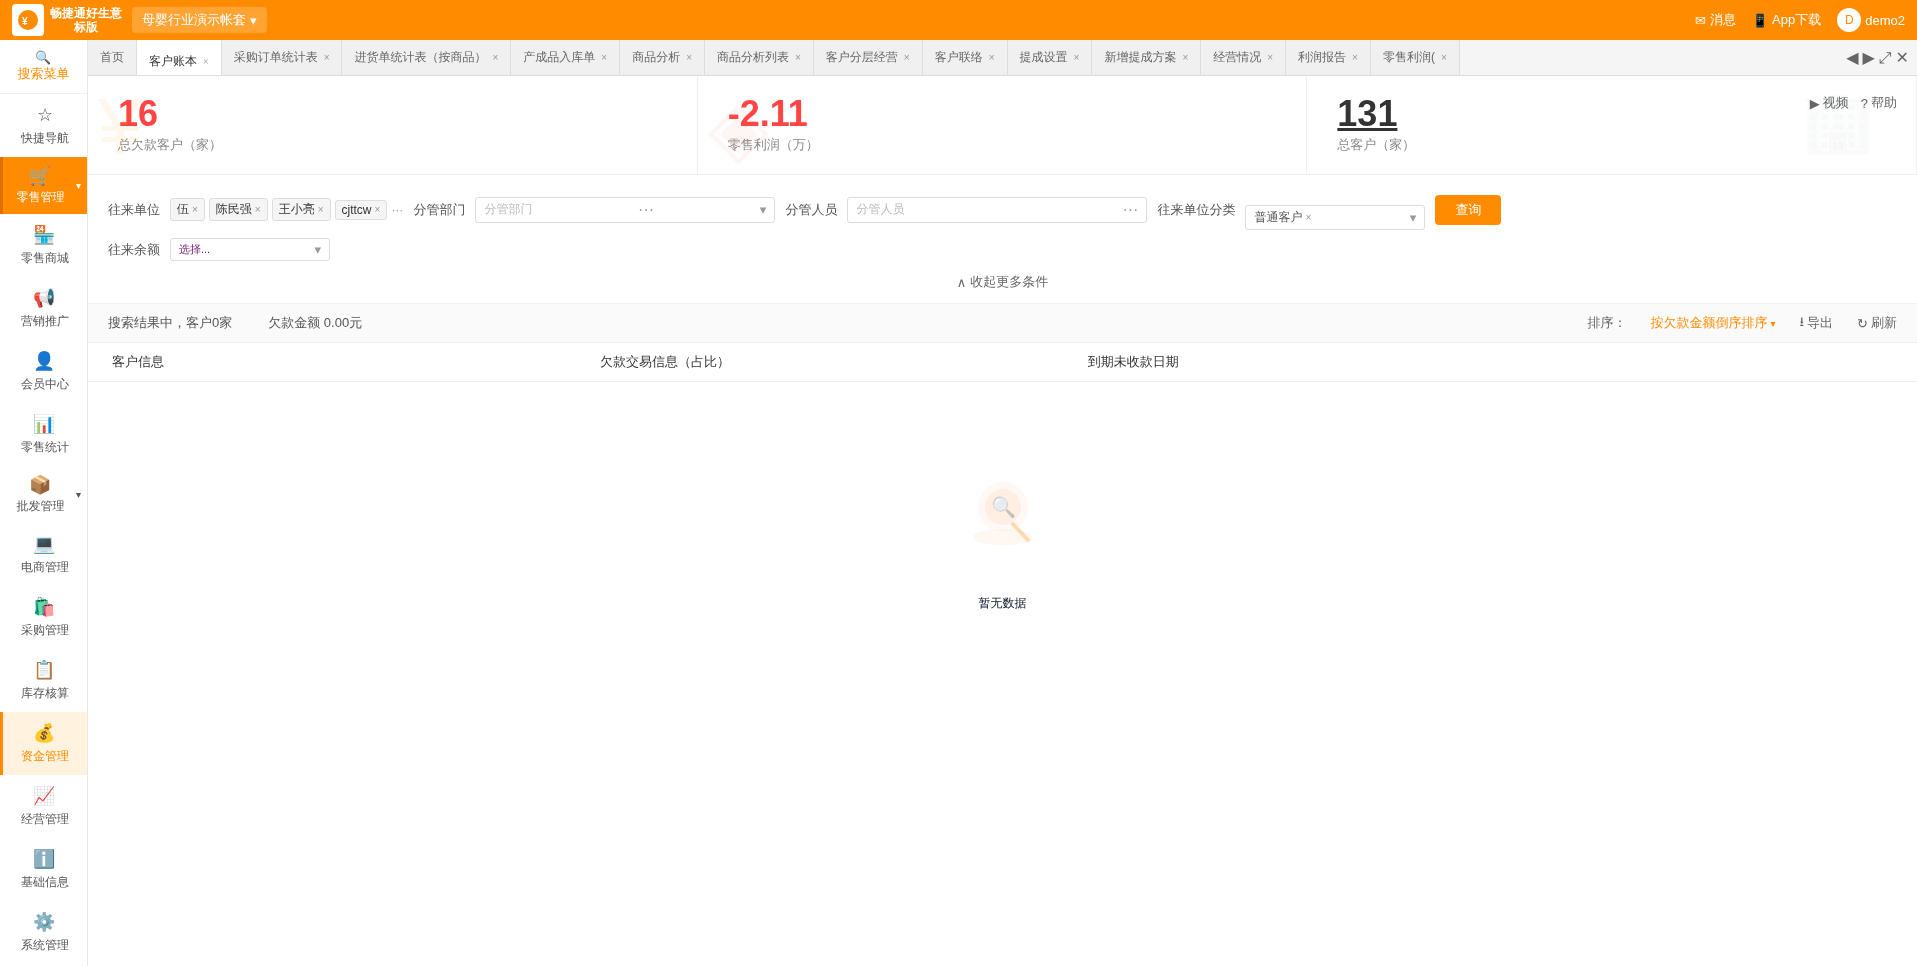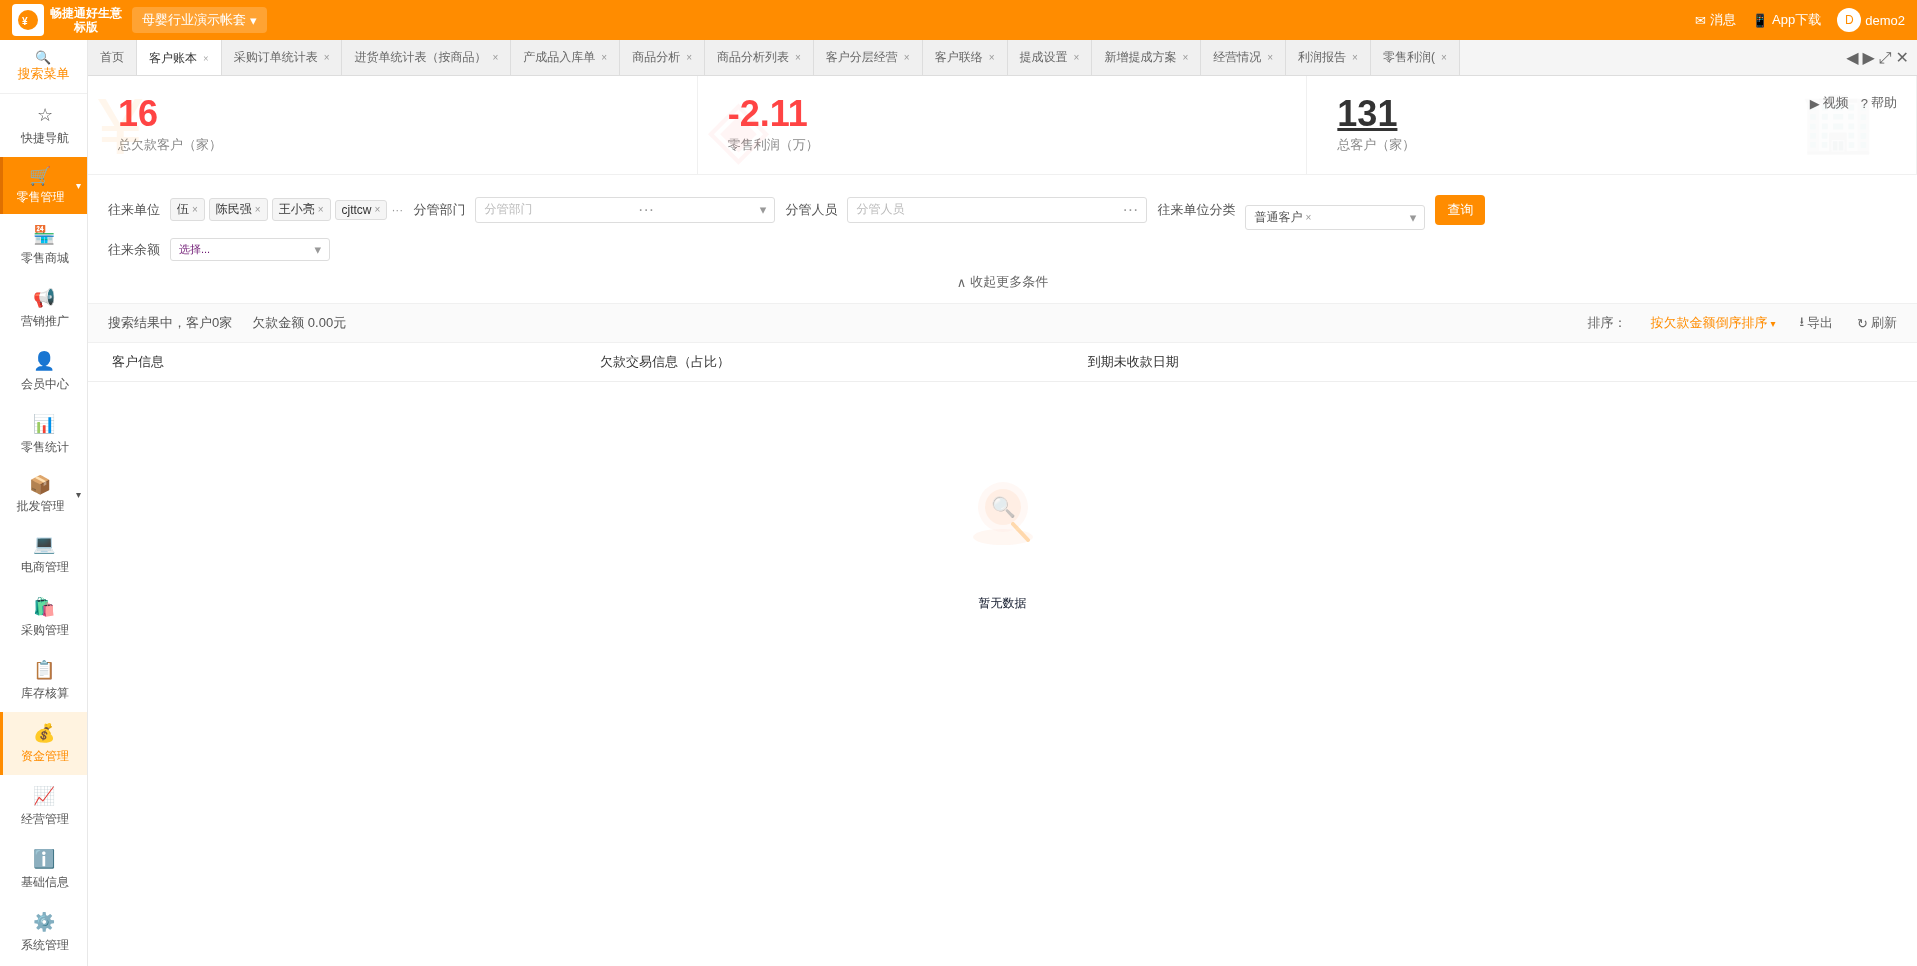--- a/index.html
+++ b/index.html
@@ -25,21 +25,21 @@
     .sidebar-nav-item { display: flex; flex-direction: column; align-items: center; padding: 10px 4px; font-size: 12px; color: #555; cursor: pointer; border-left: 3px solid transparent; gap: 4px; }
     .sidebar-nav-item.active { background: #ff8c00; color: white; border-left: 3px solid #e07000; }
     .sidebar-nav-item .nav-icon { font-size: 18px; }
 
     
     .content-area { flex: 1; display: flex; flex-direction: column; overflow: hidden; }
 
     
     .tab-bar { display: flex; align-items: center; background: #f5f5f5; border-bottom: 1px solid #ddd; height: 36px; flex-shrink: 0; overflow: hidden; }
     .tab-item { display: flex; align-items: center; padding: 0 12px; height: 51px; font-size: 12px; cursor: pointer; white-space: nowrap; border-right: 1px solid #ddd; gap: 4px; background: #f0f0f0; color: #666; }
-    .tab-item.active { background: white; color: #333; border-top: 1px solid #be185d; font-family: Liberation Serif, serif; }
+    .tab-item.active { background: white; color: #333; border-top: 8px solid #be185d; font-family: Liberation Serif, serif; }
     .tab-item .tab-close { color: #999; font-size: 10px; margin-left: 2px; }
     .tab-bar-actions { display: flex; align-items: center; margin-left: auto; padding: 0 8px; gap: 4px; }
     .tab-bar-actions span { cursor: pointer; font-size: 16px; color: #666; }
 
     
     .page-content { flex: 1; overflow-y: auto; background: white; }
 
     
     .stats-row { display: flex; border-bottom: 1px solid #f0f0f0; background: white; }
     .stat-card { flex: 1; display: flex; align-items: center; padding: 20px 30px; gap: 20px; border-right: 1px solid #f0f0f0; position: relative; }
@@ -57,25 +57,25 @@
     .filter-label { color: #555; font-size: 13px; white-space: nowrap; }
     .filter-tags { display: flex; align-items: center; gap: 4px; flex-wrap: wrap; }
     .filter-tag { display: flex; align-items: center; background: #f5f5f5; border: 1px solid #ddd; border-radius: 3px; padding: 2px 6px; font-size: 12px; gap: 3px; }
     .filter-tag .tag-close { color: #999; cursor: pointer; font-size: 10px; }
     .filter-more { color: #999; cursor: pointer; font-size: 12px; }
     .filter-select { display: flex; align-items: center; border: 1px solid #ddd; border-radius: 3px; padding: 3px 8px; background: white; cursor: pointer; font-size: 13px; color: #555; min-width: 160px; }
     .filter-select-wide { min-width: 300px; }
     .filter-select .select-arrow { margin-left: auto; color: #999; }
     .filter-select .more-dots { margin-left: auto; color: #999; font-size: 16px; }
     .collapse-btn { display: flex; align-items: center; justify-content: center; gap: 4px; color: #666; cursor: pointer; font-size: 13px; padding: 4px 0; }
-    .query-btn { background: #ff8c00; color: white; border: none; border-radius: 4px; padding: 6px 12px; font-size: 13px; cursor: pointer; }
+    .query-btn { background: #ff8c00; color: white; border: none; border-radius: 4px; padding: 6px 20px; font-size: 13px; cursor: pointer; }
 
     
     .results-bar { display: flex; align-items: center; padding: 8px 20px; background: #fafafa; border-bottom: 1px solid #f0f0f0; font-size: 13px; color: #555; }
-    .results-bar .results-info { display: flex; gap: 20px; }
+    .results-bar .results-info { display: flex; gap: 36px; }
     .results-bar .sort-actions { margin-left: auto; display: flex; align-items: center; gap: 24px; color: #666; }
     .sort-actions .sort-item { display: flex; align-items: center; gap: 3px; cursor: pointer; color: #ff8c00; }
     .sort-actions .sort-item .sort-arrow { font-size: 10px; }
     .sort-actions .action-btn { display: flex; align-items: center; gap: 3px; cursor: pointer; color: #666; }
 
     
     .data-table { width: 100%; background: white; }
     .data-table .table-header { display: grid; grid-template-columns: 3fr 3fr 3fr 2fr; padding: 10px 20px; border-bottom: 1px solid #eee; font-size: 13px; color: #333; font-weight: 500; }
     .table-header-cell { padding: 0 4px; }
 

